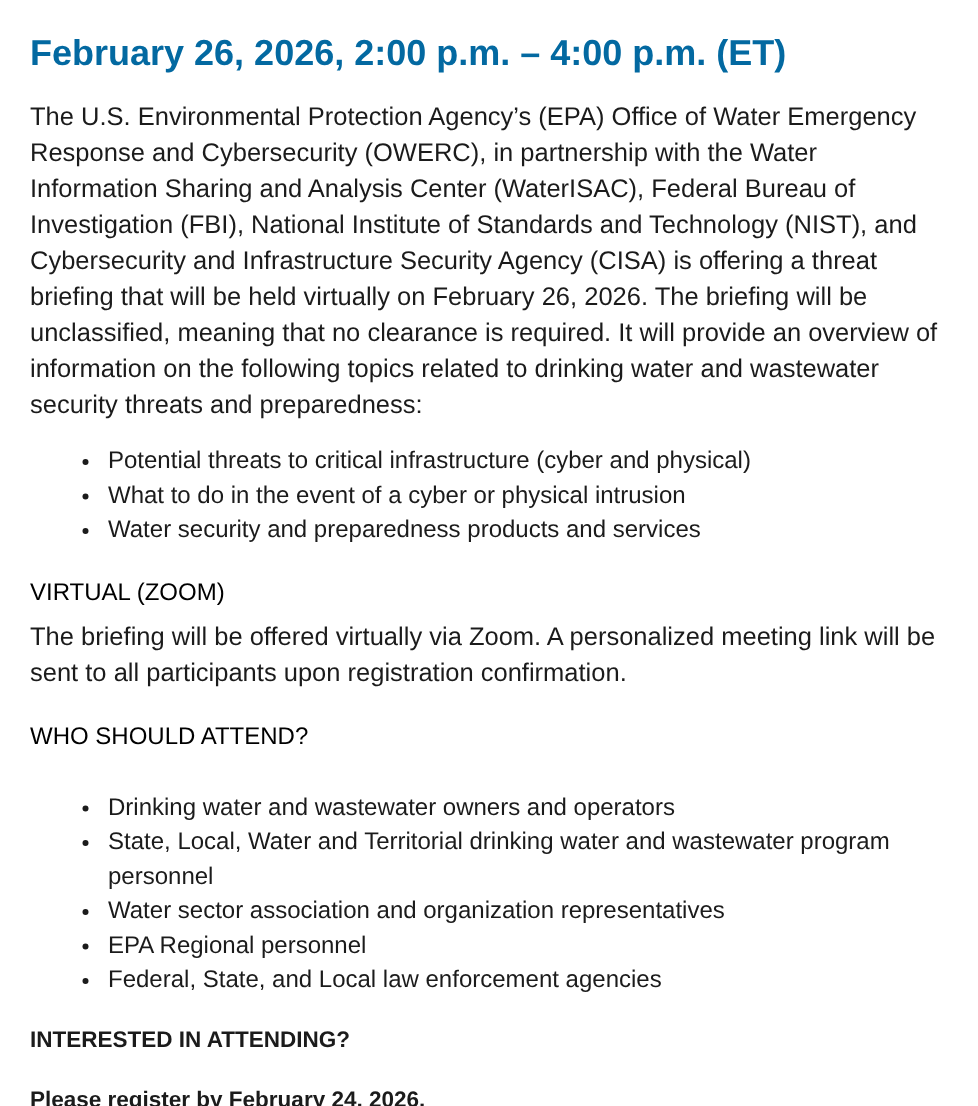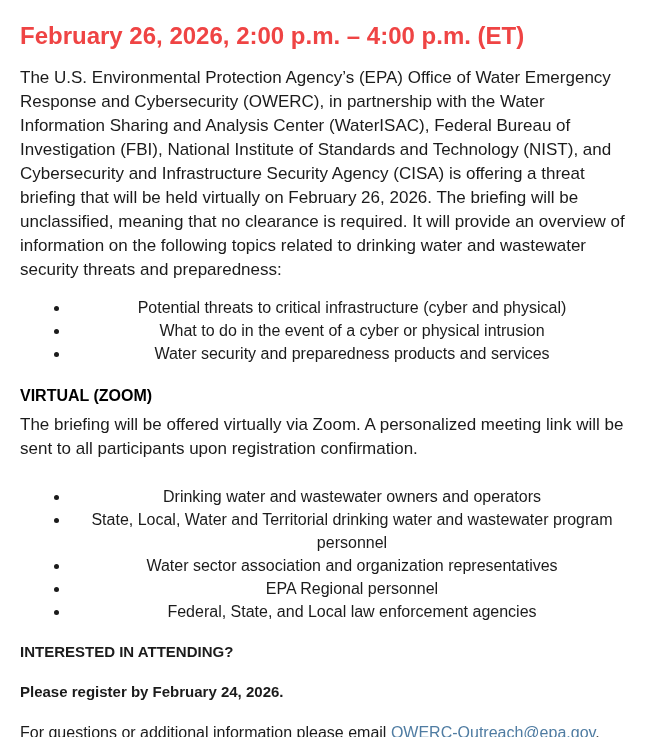--- a/index.html
+++ b/index.html
@@ -8,39 +8,39 @@
     width: 652px;
     min-height: 737px;
     font-family: "Liberation Sans", "DejaVu Sans", sans-serif;
     color: #1b1b1b;
     padding: 22px 20px 25px 20px;
   }
   .content { width: 612px; }
   h1.event-title {
     font-size: 24px;
     font-weight: bold;
-    color: #ef4444;
+    color: #0369a1;
     line-height: 28px;
     margin: 0 0 16px 0;
   }
   p.body-text {
     font-size: 17px;
     line-height: 24px;
     margin: 0 0 14px 0;
   }
   ul.bullet-list {
     margin: 0 0 18px 0;
     padding-left: 50px;
     font-size: 16px;
     line-height: 23px;
   }
-  ul.bullet-list li { margin: 0; padding-left: 2px; text-align: center; }
+  ul.bullet-list li { margin: 0; padding-left: 2px; }
   .section-heading {
     font-size: 16px;
-    font-weight: bold;
+    font-weight: normal;
     color: #000000;
     line-height: 22px;
     margin: 20px 0 6px 0;
   }
   .bold-line {
     font-size: 15px;
     font-weight: bold;
     line-height: 22px;
     margin: 18px 0 0 0;
   }
@@ -66,20 +66,21 @@
 
   <ul class="bullet-list">
     <li>Potential threats to critical infrastructure (cyber and physical)</li>
     <li>What to do in the event of a cyber or physical intrusion</li>
     <li>Water security and preparedness products and services</li>
   </ul>
 
   <div class="section-heading">VIRTUAL (ZOOM)</div>
   <p class="body-text">The briefing will be offered virtually via Zoom. A personalized meeting link will be sent to all participants upon registration confirmation.</p>
 
+  <div class="section-heading">WHO SHOULD ATTEND?</div>
 
   <ul class="bullet-list" style="margin-top:24px;">
     <li>Drinking water and wastewater owners and operators</li>
     <li>State, Local, Water and Territorial drinking water and wastewater program personnel</li>
     <li>Water sector association and organization representatives</li>
     <li>EPA Regional personnel</li>
     <li>Federal, State, and Local law enforcement agencies</li>
   </ul>
 
   <div class="bold-line">INTERESTED IN ATTENDING?</div>

